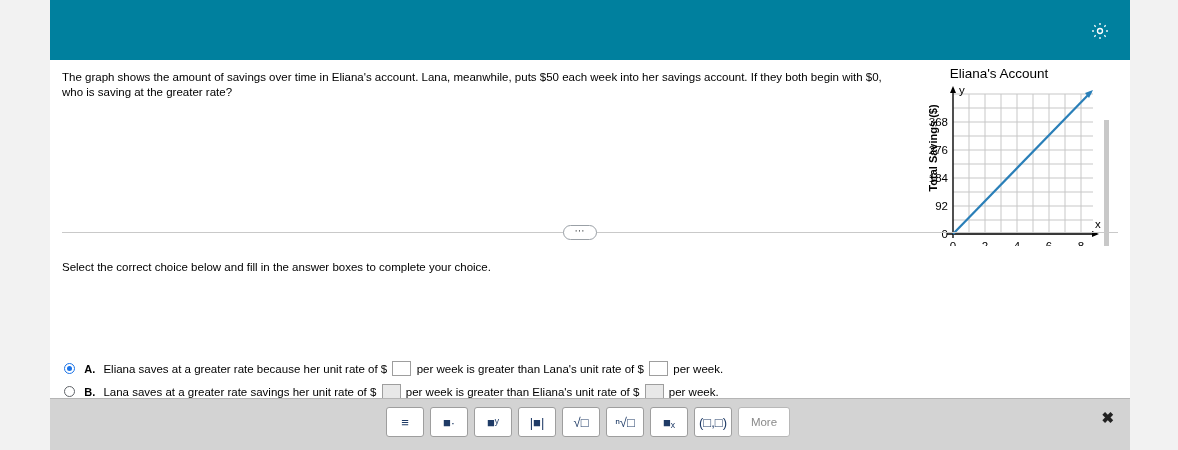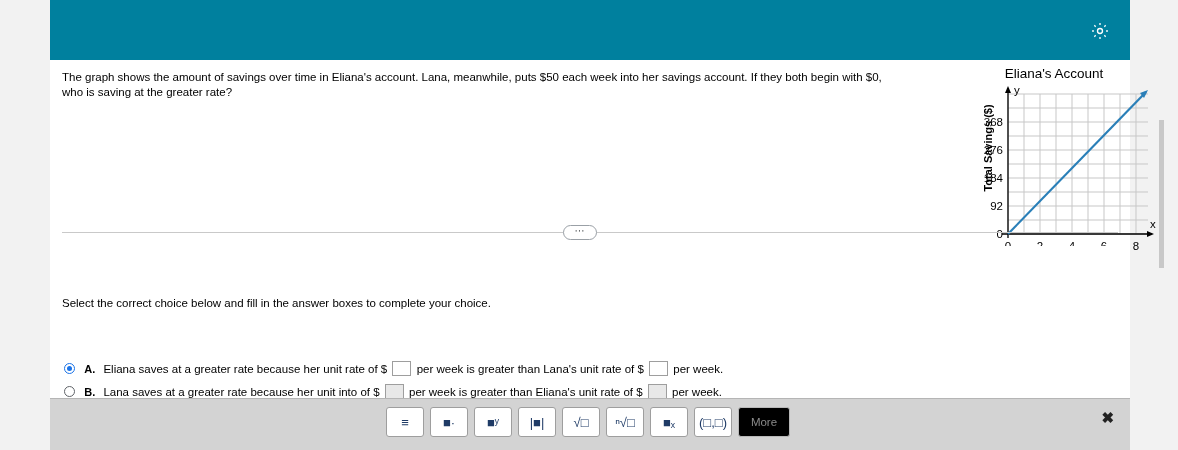--- a/index.html
+++ b/index.html
@@ -35,21 +35,21 @@
   }
   .qtext {
     position: absolute; left: 12px; top: 10px;
     width: 840px;
     font-size: 11.5px;
     color: #000;
     line-height: 15px;
   }
   
   .graph-wrap {
-    position: absolute; left: 894px; top: 6px;
+    position: absolute; left: 839px; top: 6px;
     width: 220px; height: 212px;
   }
   .graph-title {
     position: absolute; left: 0; top: 0;
     width: 220px;
     text-align: center;
     font-size: 13.5px;
     color: #000;
   }
   .ylabel {
@@ -102,21 +102,20 @@
   
   .answer-area {
     position: absolute; left: 0; top: 246px;
     width: 1080px; height: 152px;
     background: #ffffff;
   }
   .prompt {
     position: absolute; left: 12px; top: 15px;
     font-size: 11.5px;
     color: #000;
-    margin-top: 36px;
   }
   .choice {
     position: absolute; left: 14px;
     height: 22px;
     font-size: 11.5px;
     color: #000;
     white-space: nowrap;
   }
   .choice.a { top: 115px; }
   .choice.b { top: 138px; }
@@ -176,21 +175,21 @@
     border-radius: 3px;
     display: flex;
     align-items: center;
     justify-content: center;
     font-size: 13px;
     color: #1f3b66;
     cursor: pointer;
   }
   .tool.more {
     width: 52px;
-    background: #000000;
+    background: #ffffff;
     border: 1px solid #b8b8b8;
     color: #8a8a8a;
     font-size: 11.5px;
   }
   .close-x {
     position: absolute; right: 16px; top: 10px;
     font-size: 15px;
     font-weight: bold;
     color: #222;
     cursor: pointer;
@@ -287,21 +286,21 @@
       <span class="choice-text">Eliana saves at a greater rate because her unit rate of $</span>
       <span class="ansbox"></span>
       <span class="choice-text">per week is greater than Lana's unit rate of $</span>
       <span class="ansbox"></span>
       <span class="choice-text">per week.</span>
     </div>
 
     <div class="choice b">
       <span class="radio"></span>
       <span class="choice-letter">B.</span>
-      <span class="choice-text">Lana saves at a greater rate because her unit into of $</span>
+      <span class="choice-text">Lana saves at a greater rate savings her unit rate of $</span>
       <span class="ansbox grey"></span>
       <span class="choice-text">per week is greater than Eliana's unit rate of $</span>
       <span class="ansbox grey"></span>
       <span class="choice-text">per week.</span>
     </div>
   </div>
 
   <div class="toolbar">
     <div class="tools">
       <div class="tool">

